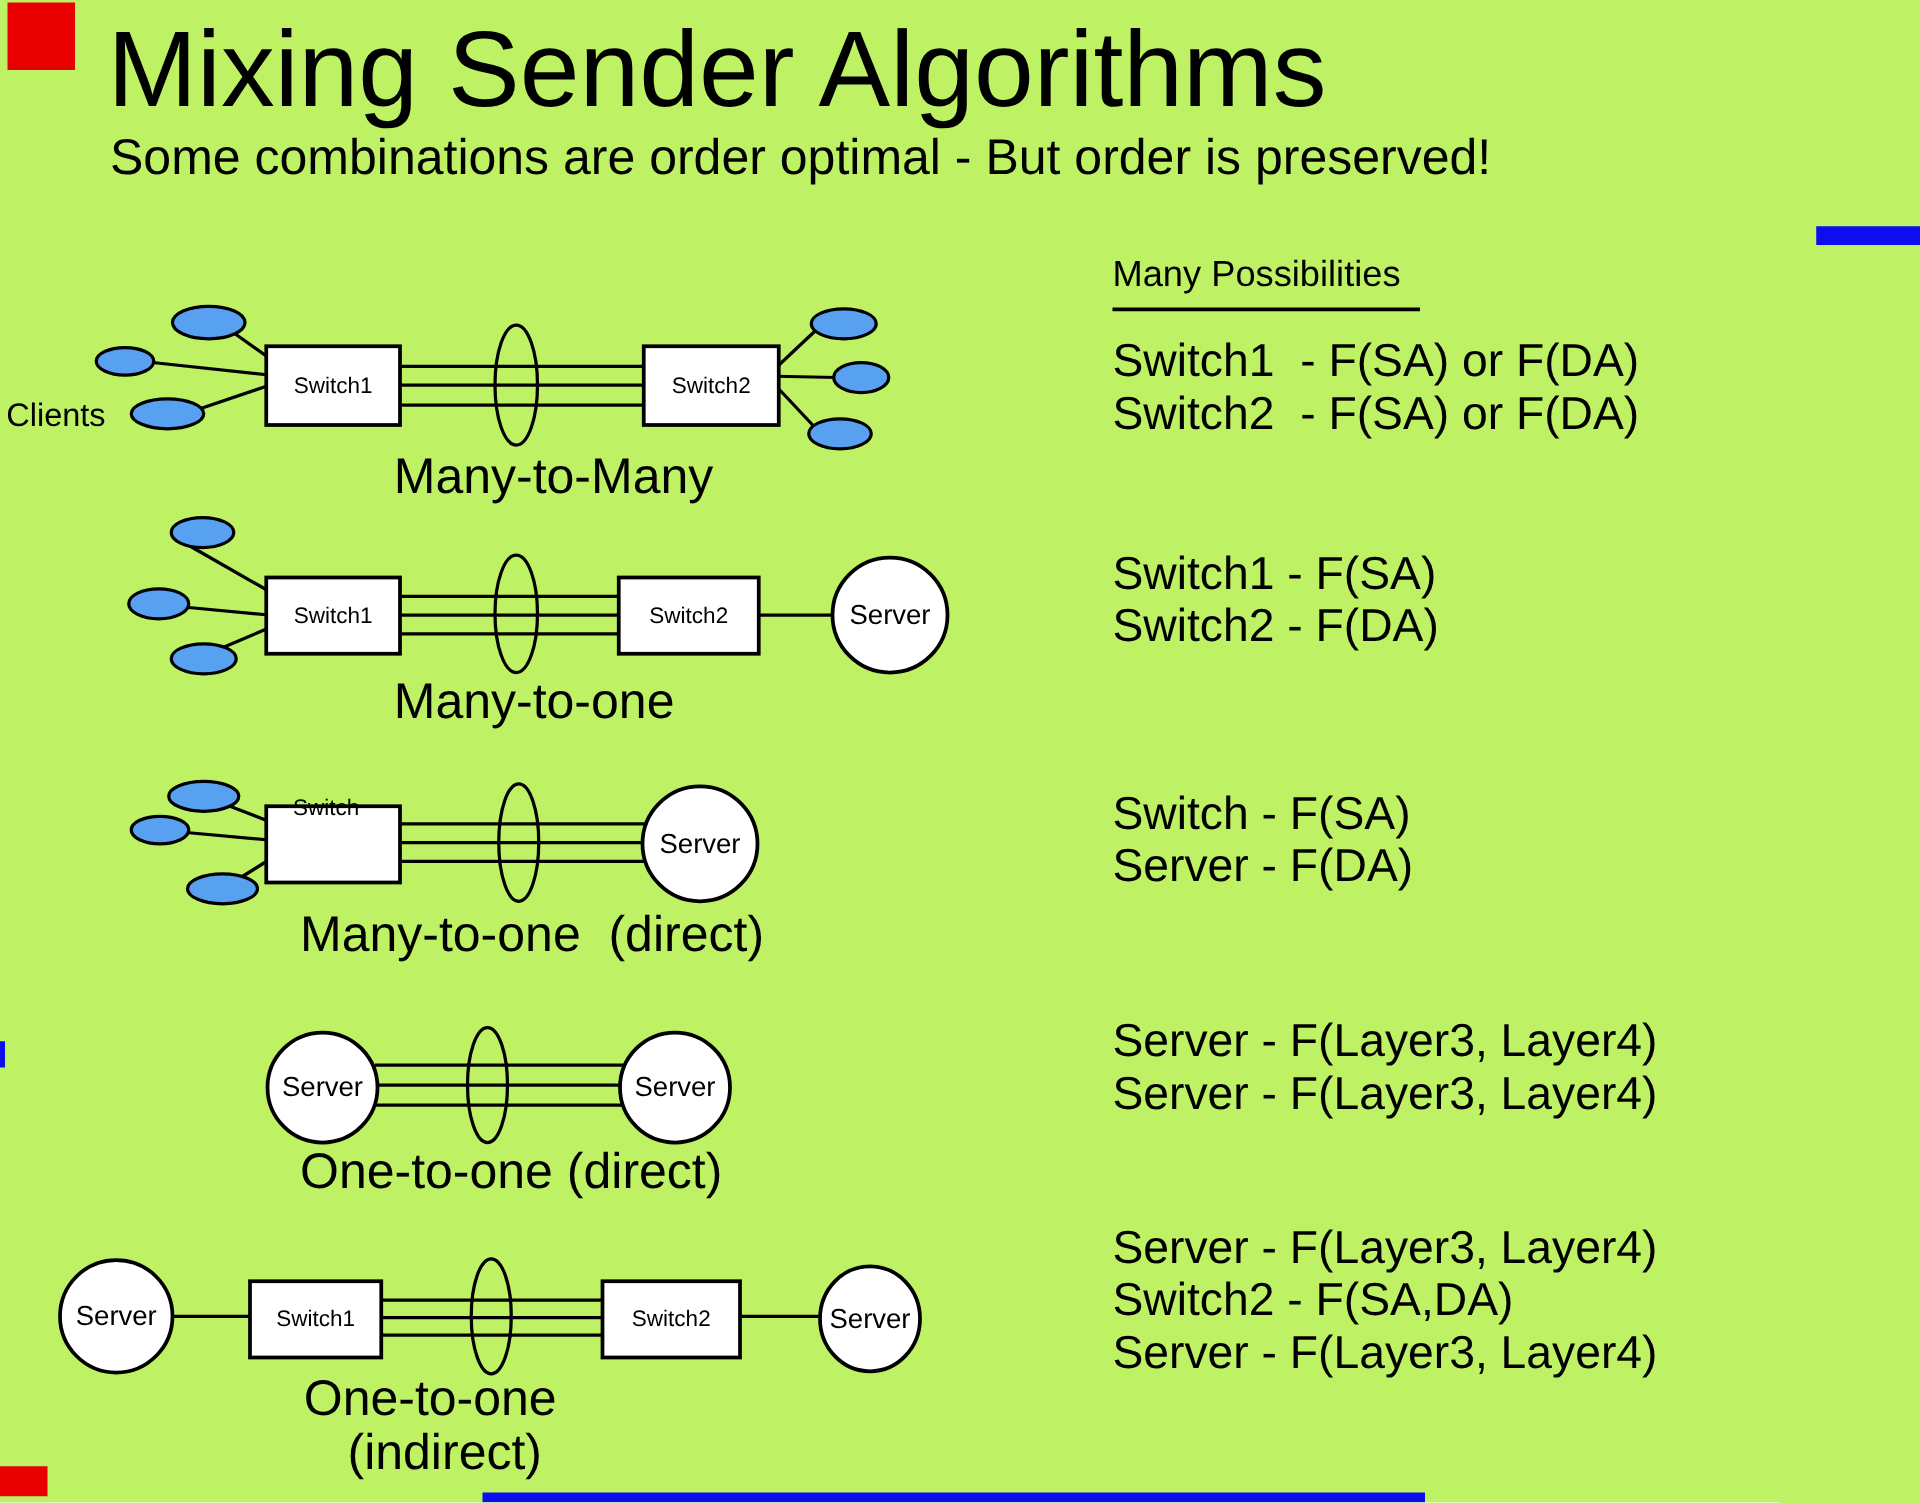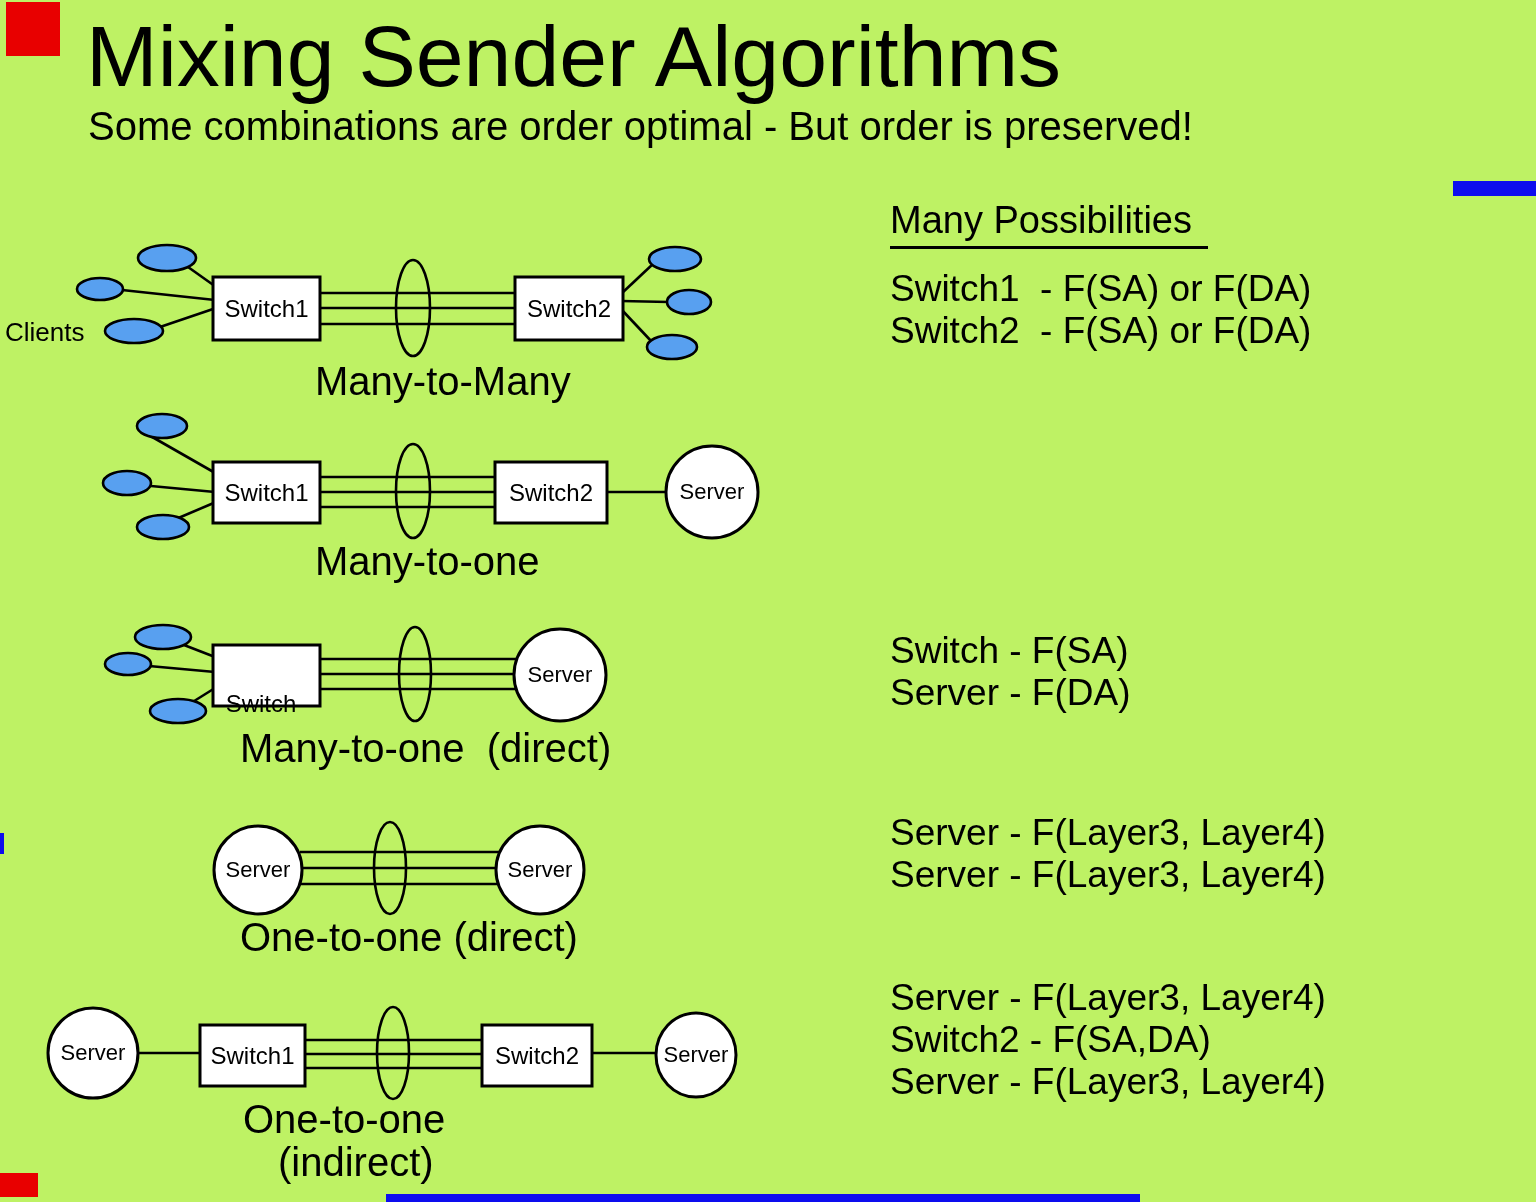--- a/index.html
+++ b/index.html
@@ -5,27 +5,27 @@
   html,body{margin:0;padding:0;background:#ffffff;}
   #slide{
     position:relative;width:1536px;height:1202px;background:#bef264;overflow:hidden;
     font-family:"Liberation Sans","DejaVu Sans",sans-serif;color:#000;
   }
   .abs{position:absolute;}
   .title{left:86px;top:6px;font-size:86px;line-height:100px;letter-spacing:0px;white-space:pre;}
   .subtitle{left:88px;top:103px;font-size:40px;line-height:46px;white-space:pre;}
   .node-label{
     position:absolute;display:flex;align-items:center;justify-content:center;
-    font-size:24px;white-space:pre;pointer-events:none;
+    font-size:18px;white-space:pre;pointer-events:none;
   }
   .server-label{font-size:22px;}
   .caption{position:absolute;font-size:40px;line-height:38px;white-space:pre;}
   .clients-label{position:absolute;left:5px;top:317px;font-size:26px;}
   .rp-heading{
-    position:absolute;left:890px;top:196px;font-size:38px;line-height:48px;
+    position:absolute;left:890px;top:196px;font-size:29px;line-height:48px;
     border-bottom:3px solid #000;padding:0 16px 2px 0;white-space:pre;
   }
   .rp-block{position:absolute;left:890px;}
   .rp-line{font-size:37px;line-height:42px;white-space:pre;}
   .decor{position:absolute;}
   svg{position:absolute;left:0;top:0;}
 </style>
 </head>
 <body>
 
@@ -121,21 +121,21 @@
   <div class="node-label" style="left:213px;top:277px;width:107px;height:63px;">Switch1</div>
   <div class="node-label" style="left:515px;top:277px;width:108px;height:63px;">Switch2</div>
   <div class="clients-label">Clients</div>
   <div class="caption" style="left:315px;top:362px;">Many-to-Many</div>
 
   <div class="node-label" style="left:213px;top:462px;width:107px;height:61px;">Switch1</div>
   <div class="node-label" style="left:495px;top:462px;width:112px;height:61px;">Switch2</div>
   <div class="node-label server-label" style="left:666px;top:446px;width:92px;height:92px;">Server</div>
   <div class="caption" style="left:315px;top:542px;">Many-to-one</div>
 
-  <div class="node-label" style="left:213px;top:673px;width:96px;height:61px;">Switch</div>
+  <div class="node-label" style="left:213px;top:616px;width:96px;height:61px;">Switch</div>
   <div class="node-label server-label" style="left:514px;top:629px;width:92px;height:92px;">Server</div>
   <div class="caption" style="left:240px;top:729px;">Many-to-one  (direct)</div>
 
   <div class="node-label server-label" style="left:214px;top:826px;width:88px;height:88px;">Server</div>
   <div class="node-label server-label" style="left:496px;top:826px;width:88px;height:88px;">Server</div>
   <div class="caption" style="left:240px;top:918px;">One-to-one (direct)</div>
 
   <div class="node-label server-label" style="left:48px;top:1008px;width:90px;height:90px;">Server</div>
   <div class="node-label" style="left:200px;top:1025px;width:105px;height:61px;">Switch1</div>
   <div class="node-label" style="left:482px;top:1025px;width:110px;height:61px;">Switch2</div>
@@ -143,20 +143,24 @@
   <div class="caption" style="left:243px;top:1100px;">One-to-one</div>
   <div class="caption" style="left:243px;top:1143px;margin-left:35px;">(indirect)</div>
 
   <div class="rp-heading">Many Possibilities</div>
 
   <div class="rp-block" style="top:268px;">
     <div class="rp-line">Switch1  - F(SA) or F(DA)</div>
     <div class="rp-line">Switch2  - F(SA) or F(DA)</div>
   </div>
 
+  <div class="rp-block" style="top:438px;">
+    <div class="rp-line">Switch1 - F(SA)</div>
+    <div class="rp-line">Switch2 - F(DA)</div>
+  </div>
 
   <div class="rp-block" style="top:630px;">
     <div class="rp-line">Switch - F(SA)</div>
     <div class="rp-line">Server - F(DA)</div>
   </div>
 
   <div class="rp-block" style="top:812px;">
     <div class="rp-line">Server - F(Layer3, Layer4)</div>
     <div class="rp-line">Server - F(Layer3, Layer4)</div>
   </div>

